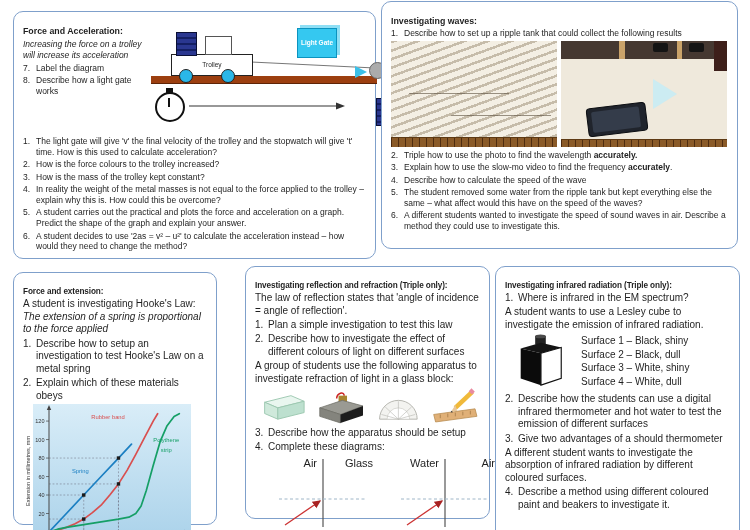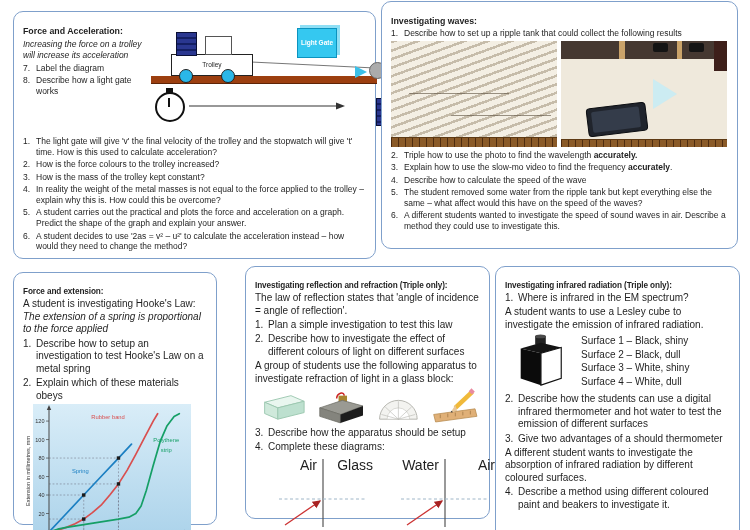--- a/index.html
+++ b/index.html
@@ -63,21 +63,21 @@
 
   
   .ext-row{display:flex;margin-top:1px;}
   .ext-side{width:46px;flex:none;padding-top:2px;}
   .chart-wrap{flex:none;}
 
   
   .apparatus{display:flex;gap:6px;margin:2px 0 2px 4px;}
   .raydgs{display:flex;gap:22px;margin:3px 0 0 18px;}
   .raywrap{position:relative;width:100px;height:72px;}
-  .raylab{position:absolute;top:0;font-size:14px;}
+  .raylab{position:absolute;top:0;font-size:11px;}
   .raylab.l{left:0;width:44px;text-align:right;}
   .raylab.r{left:56px;width:44px;text-align:right;}
 
   
   .cuberow{display:flex;gap:10px;margin:3px 0 3px 4px;align-items:center;}
   .surf div{margin-bottom:1px;}
 </style>
 </head>
 <body>
 

